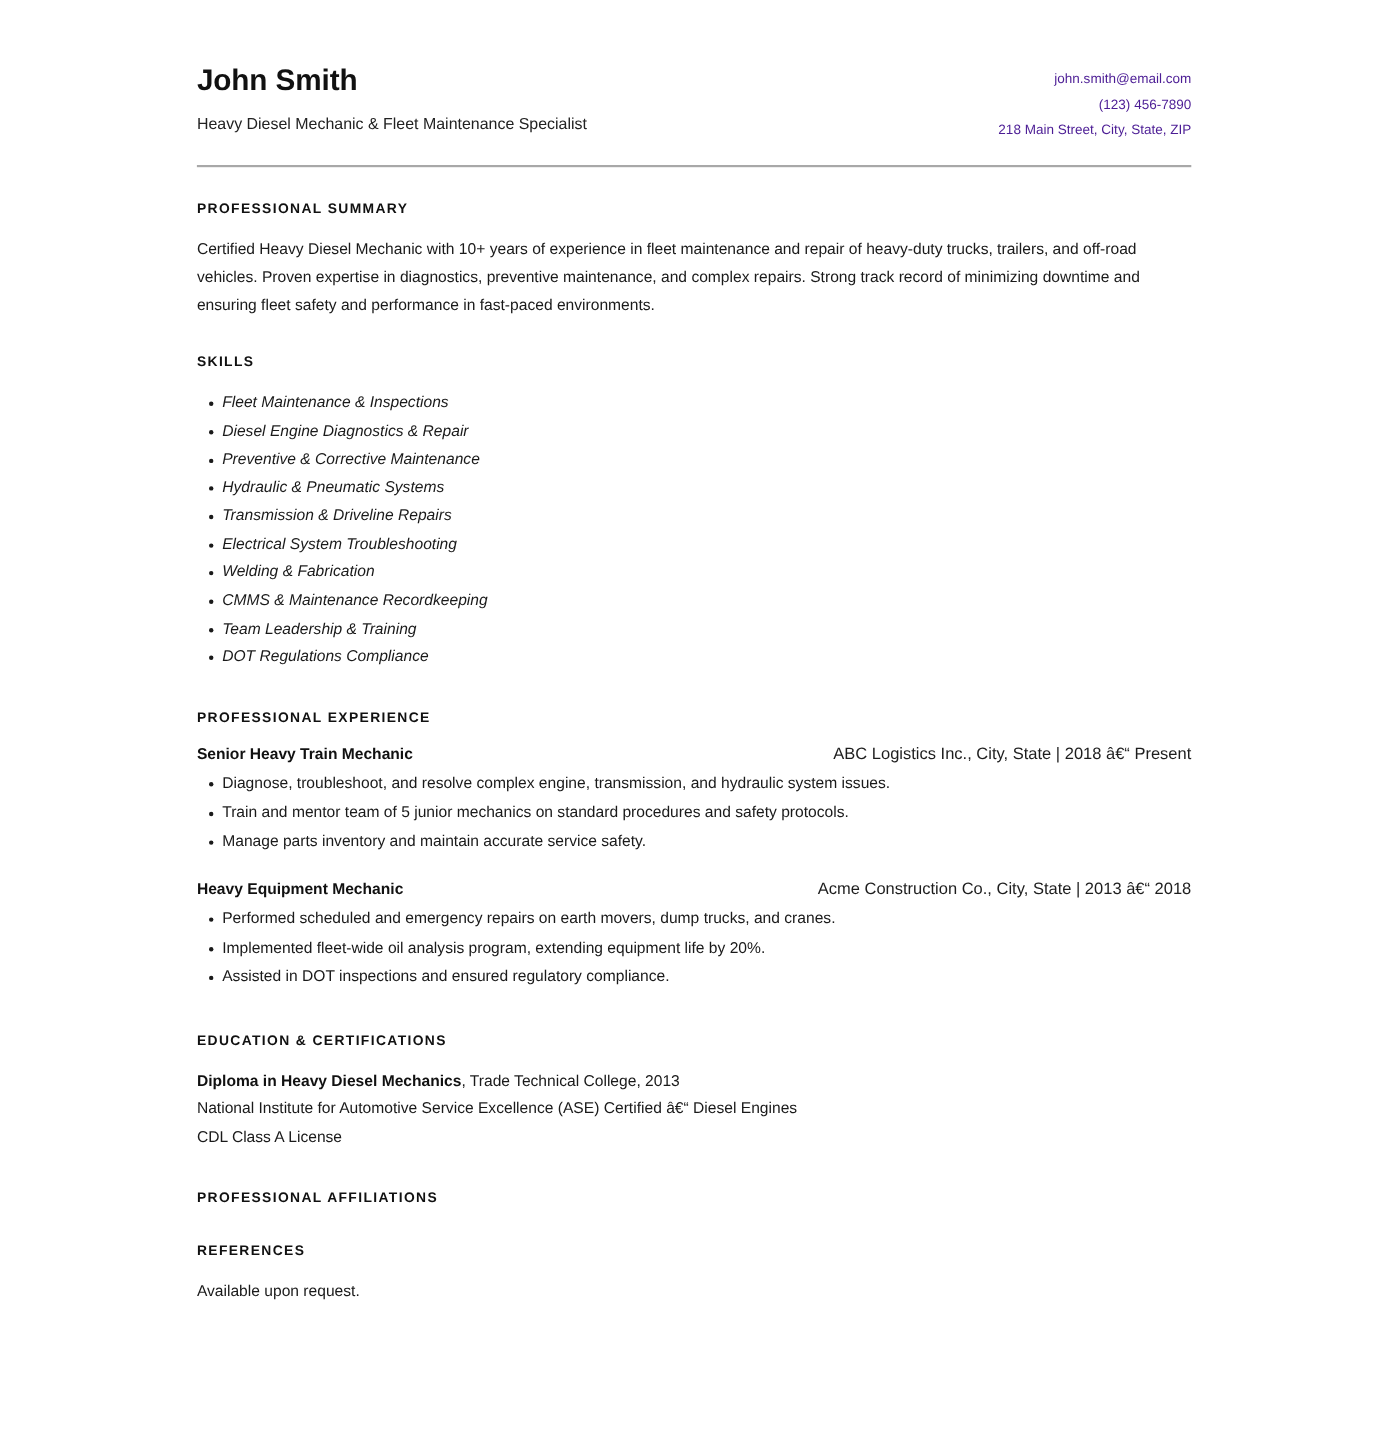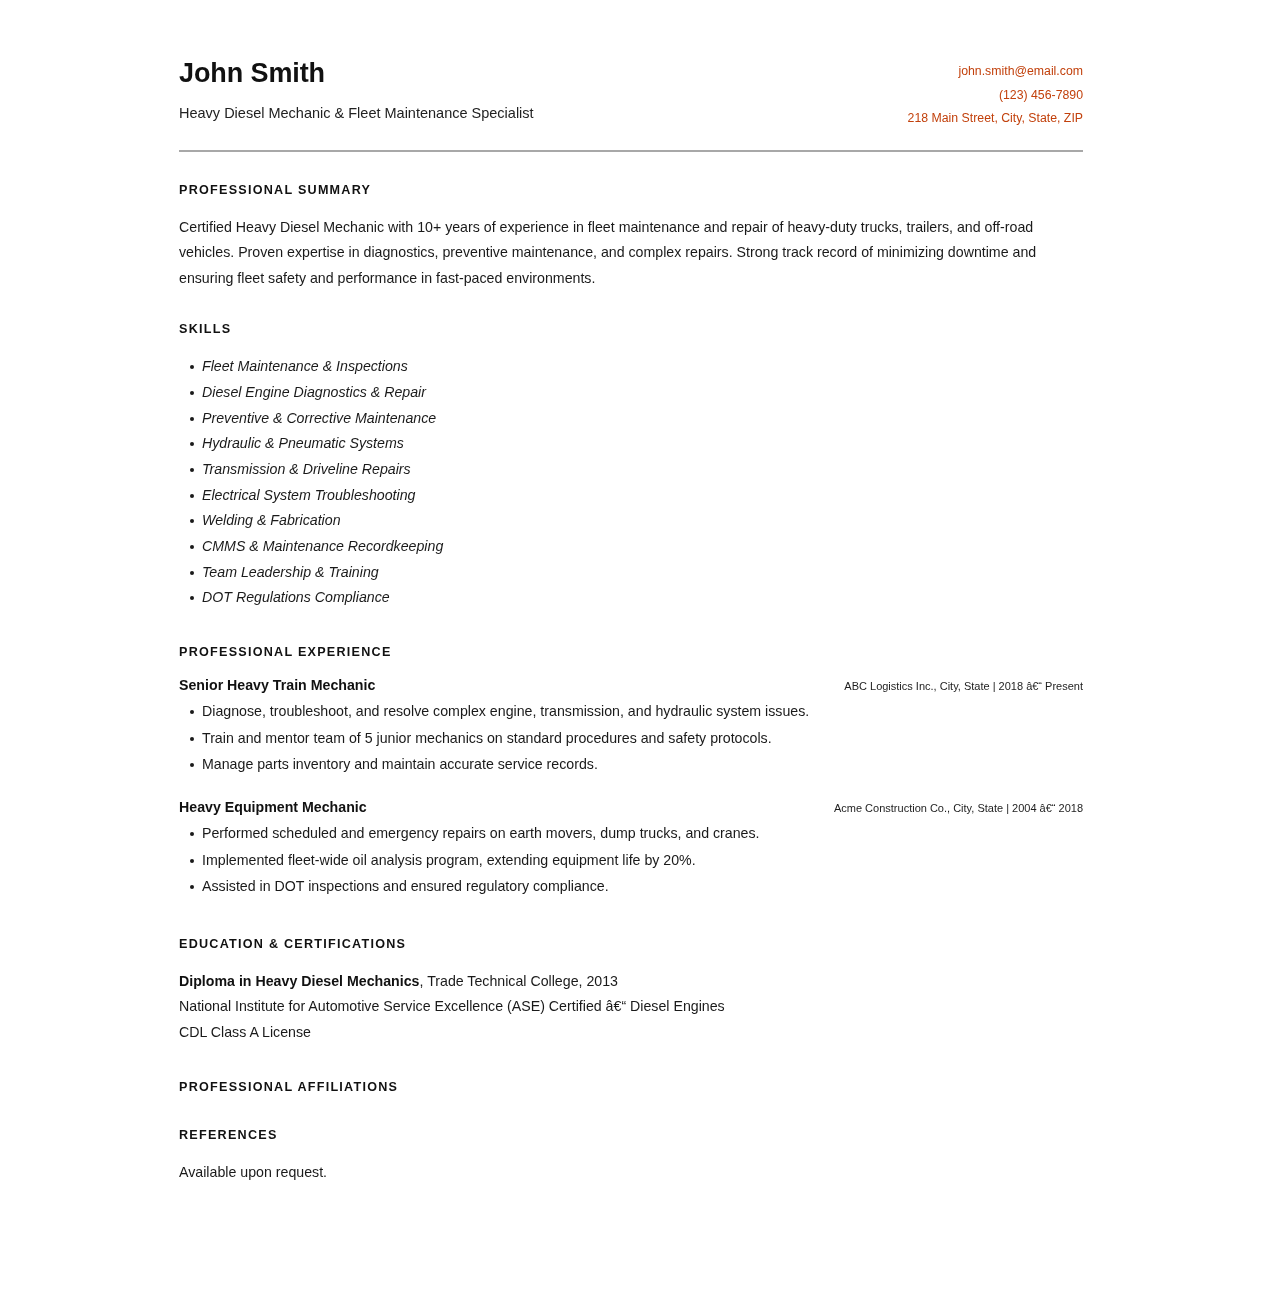--- a/index.html
+++ b/index.html
@@ -49,21 +49,21 @@
     font-weight: normal;
     color: #222222;
     margin-top: 15px;
     line-height: 1.25;
   }
   .header-right {
     text-align: right;
     padding-top: 8px;
     font-size: 12.3px;
     line-height: 1.92;
-    color: #c2410c;
+    color: #4c1d95;
     white-space: nowrap;
   }
   .contact-line {
     display: block;
   }
   .rule {
     height: 2px;
     background: #a8a8a8;
     margin-top: 19px;
     width: 904px;
@@ -126,21 +126,21 @@
     align-items: baseline;
     justify-content: space-between;
     margin-bottom: 6px;
   }
   .job-title {
     font-size: 14.2px;
     font-weight: bold;
     color: #111111;
   }
   .job-meta {
-    font-size: 11px;
+    font-size: 15px;
     color: #1d1d1d;
     text-align: right;
     white-space: nowrap;
   }
   ul.job-bullets {
     list-style: none;
     margin: 0;
     padding: 0;
   }
   ul.job-bullets li {
@@ -222,28 +222,28 @@
       <div class="section-title">PROFESSIONAL EXPERIENCE</div>
 
       <div class="job">
         <div class="job-head">
           <div class="job-title">Senior Heavy Train Mechanic</div>
           <div class="job-meta">ABC Logistics Inc., City, State  |  2018 â€“ Present</div>
         </div>
         <ul class="job-bullets">
           <li>Diagnose, troubleshoot, and resolve complex engine, transmission, and hydraulic system issues.</li>
           <li>Train and mentor team of 5 junior mechanics on standard procedures and safety protocols.</li>
-          <li>Manage parts inventory and maintain accurate service records.</li>
+          <li>Manage parts inventory and maintain accurate service safety.</li>
         </ul>
       </div>
 
       <div class="job">
         <div class="job-head">
           <div class="job-title">Heavy Equipment Mechanic</div>
-          <div class="job-meta">Acme Construction Co., City, State  |  2004 â€“ 2018</div>
+          <div class="job-meta">Acme Construction Co., City, State  |  2013 â€“ 2018</div>
         </div>
         <ul class="job-bullets">
           <li>Performed scheduled and emergency repairs on earth movers, dump trucks, and cranes.</li>
           <li>Implemented fleet-wide oil analysis program, extending equipment life by 20%.</li>
           <li>Assisted in DOT inspections and ensured regulatory compliance.</li>
         </ul>
       </div>
     </div>
 
     <div class="section section-education">

